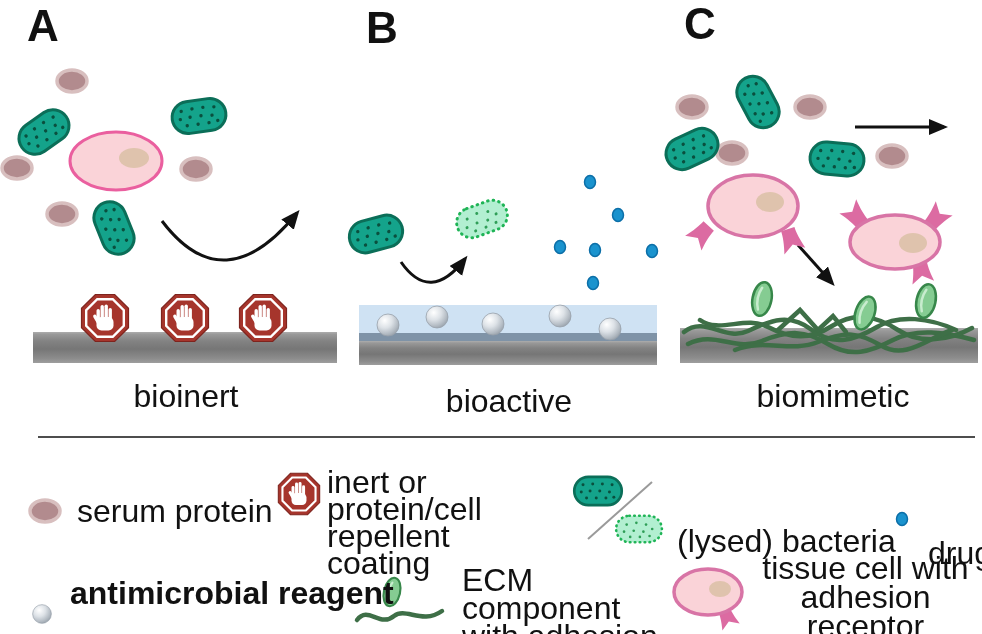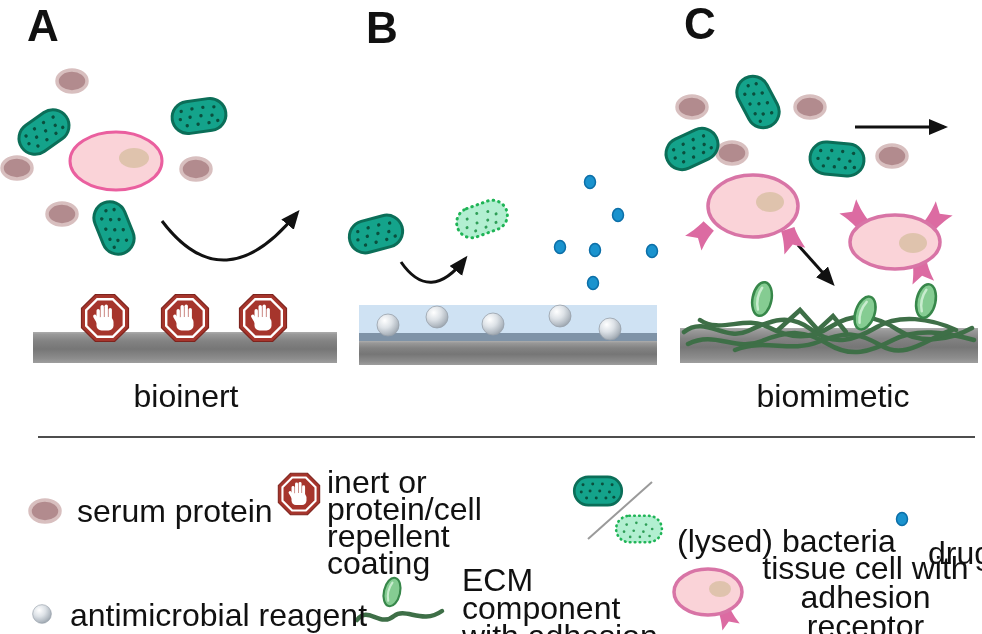--- a/index.html
+++ b/index.html
@@ -205,22 +205,23 @@
       <ellipse cx="720" cy="589" rx="11" ry="8" fill="#dfc3ad"></ellipse>
     </g>
   </g>
 </svg>
 
   <div class="txt panel-letter" style="left:27px;top:4px;">A</div>
   <div class="txt panel-letter" style="left:366px;top:6px;">B</div>
   <div class="txt panel-letter" style="left:684px;top:2px;">C</div>
 
   <div class="txt panel-label" style="left:86px;top:378px;">bioinert</div>
+  <div class="txt panel-label" style="left:409px;top:383px;">bioactive</div>
   <div class="txt panel-label" style="left:733px;top:378px;">biomimetic</div>
 
   <div class="txt legend-label" style="left:77px;top:498px;">serum protein</div>
   <div class="txt legend-label" style="left:327px;top:469px;width:222px;">inert or protein/cell repellent coating</div>
   <div class="txt legend-label" style="left:677px;top:528px;">(lysed) bacteria</div>
   <div class="txt legend-label" style="left:928px;top:504px;margin-top:36px;">drug</div>
-  <div class="txt legend-label" style="left:70px;top:602px;">antimicrobial reagent</div>
+  <div class="txt legend-label" style="left:70px;top:580px;font-weight:bold;">antimicrobial reagent</div>
   <div class="txt legend-label" style="left:462px;top:566px;width:205px;line-height:28px;">ECM component with adhesion drug</div>
   <div class="txt legend-label" style="left:758px;top:554px;width:215px;line-height:29px;text-align:center;">tissue cell with adhesion receptor</div>
 </div>
 
 </body></html>

